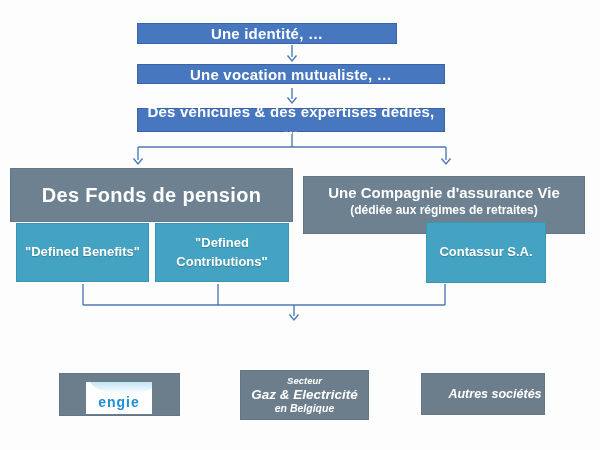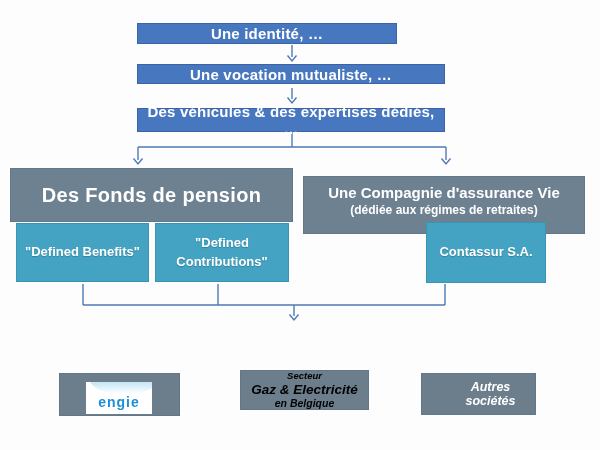--- a/index.html
+++ b/index.html
@@ -37,26 +37,26 @@
   #box-insurance .t2{font-size:12px;font-weight:700;}
 
   #box-benefits     {left:16px; top:223px;width:133px;height:59px;}
   #box-contributions{left:155px;top:223px;width:134px;height:59px;}
   #box-contassur    {left:390px;top:222px;width:120px;height:61px;margin-left:36px;}
 
   #box-clients    {left:8px;top:323px;width:573px;height:47px;
                    font-size:16px;font-weight:600;}
 
   #box-engie-cell {left:59px; top:373px;width:121px;height:43px;}
-  #box-sector     {left:240px;top:370px;width:129px;height:40px;
-                   flex-direction:column;font-style:italic;color:#000000;line-height:1.15;}
+  #box-sector     {left:240px;top:370px;width:129px;height:50px;
+                   flex-direction:column;font-style:italic;color:#ffffff;line-height:1.15;}
   #box-sector .s1{font-size:9.5px;font-weight:700;}
   #box-sector .s2{font-size:13.5px;font-weight:700;}
   #box-sector .s3{font-size:10.5px;font-weight:700;}
-  #box-others     {left:421px;top:373px;width:115px;height:42px;
+  #box-others     {left:421px;top:373px;width:124px;height:42px;
                    font-style:italic;font-weight:700;font-size:12.5px;padding-left:24px;}
 
   .engie-logo{position:absolute;left:86px;top:382px;width:66px;height:32px;
               background:#fff;overflow:hidden;display:flex;align-items:flex-end;
               justify-content:center;}
   .engie-arc{position:absolute;left:4px;top:-16px;width:69px;height:28px;
              border-radius:50%;
              background:linear-gradient(to bottom,#3FA0E0 0%,#bfe4f7 55%,#ffffff 100%);}
   .engie-text{position:relative;font-weight:700;font-size:14px;letter-spacing:1px;
               color:var(--engie-blue);line-height:1;padding-bottom:5px;

